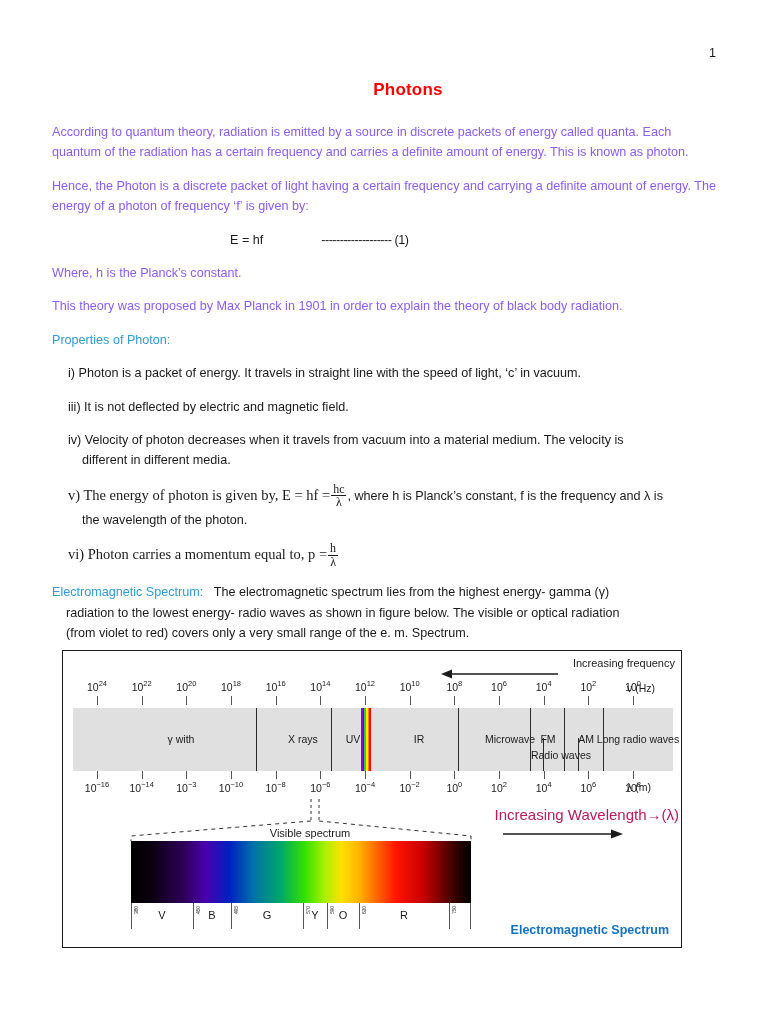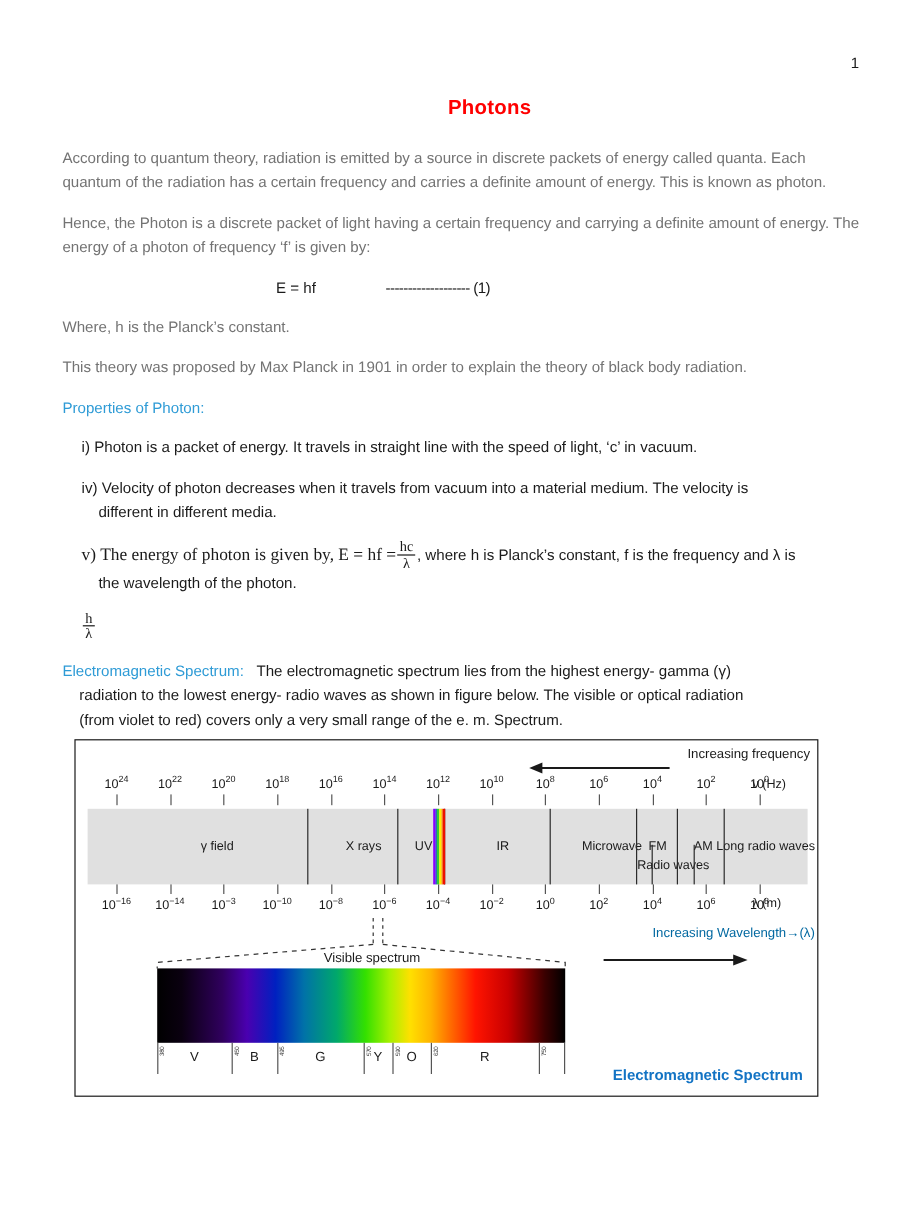--- a/index.html
+++ b/index.html
@@ -40,21 +40,21 @@
     padding-left: 48px;
   }
   .body-wrap {
     padding: 0 52px 0 52px;
     margin-top: 22px;
   }
   p.para {
     font-size: 12.6px;
     line-height: 1.62;
     margin: 0 0 13px 0;
-    color: #737373;
+    color: #8b5cf6;
     text-align: left;
   }
   .eq-line {
     font-size: 12.6px;
     margin: 0 0 13px 0;
     padding-left: 178px;
     line-height: 1.62;
   }
   .eq-dashes {
     display: inline-block;
@@ -202,23 +202,23 @@
     font-size: 10.5px;
     white-space: nowrap;
     transform: translateX(-50%);
     top: 7px;
     color: #1a1a1a;
   }
   .inc-wave {
     position: absolute;
     top: 155px;
     right: 2px;
-    font-size: 11px;
-    white-space: nowrap;
-    color: #0369a1;
+    font-size: 15px;
+    white-space: nowrap;
+    color: #be185d;
   }
   .arrow-right {
     position: absolute;
     top: 178px;
     right: 58px;
     width: 120px;
     height: 10px;
   }
   .vis-title {
     position: absolute;
@@ -314,33 +314,34 @@
 
     <p class="para">Where, h is the Planck’s constant.</p>
 
     <p class="para">This theory was proposed by Max Planck in 1901 in order to explain the theory of black body radiation.</p>
 
     <p class="blue-head">Properties of Photon:</p>
 
     <p class="list-item">i) Photon is a packet of energy. It travels in straight line with the speed of light, ‘c’ in vacuum.</p>
 
 
+    <p class="list-item">iii) It is not deflected by electric and magnetic field.</p>
 
     <p class="list-item">
       <span>iv) Velocity of photon decreases when it travels from vacuum into a material medium. The velocity is</span>
       <span class="cont">different in different media.</span>
     </p>
 
     <p class="list-item">
       <span class="inline-serif">v) The energy of photon is given by, E = hf =</span><span class="frac"><span class="num">hc</span><span class="den">λ</span></span><span>, where h is Planck’s constant, f is the frequency and λ is</span>
       <span class="cont">the wavelength of the photon.</span>
     </p>
 
     <p class="list-item">
-      <span class="frac"><span class="num">h</span><span class="den">λ</span></span>
+      <span class="inline-serif">vi) Photon carries a momentum equal to, p =</span><span class="frac"><span class="num">h</span><span class="den">λ</span></span>
     </p>
 
   </div>
 
   <div class="em-section">
     <p class="em-intro">
       <span class="label">Electromagnetic Spectrum:</span>
       &nbsp;&nbsp;<span>The electromagnetic spectrum lies from the highest energy- gamma (γ)</span>
       <span class="cont">radiation to the lowest energy- radio waves as shown in figure below. The visible or optical radiation</span>
       <span class="cont">(from violet to red) covers only a very small range of the e. m.  Spectrum.</span>
@@ -381,21 +382,21 @@
           <span class="tick-lab" style="left: 458.667px; top: 0px;"><span>10</span><sup>4</sup></span>
           <span class="tickmark" style="left: 458.667px; top: 17px; height: 9px;"></span>
           <span class="tick-lab" style="left: 503.333px; top: 0px;"><span>10</span><sup>2</sup></span>
           <span class="tickmark" style="left: 503.333px; top: 17px; height: 9px;"></span>
           <span class="tick-lab" style="left: 548px; top: 0px;"><span>10</span><sup>0</sup></span>
           <span class="tickmark" style="left: 548px; top: 17px; height: 9px;"></span>
           <span class="axis-unit" style="left: 542px; top: 3px; text-align: center;">ν (Hz)</span>
         </div>
 
       <div class="spectrum-bar">
-          <span class="band-label" style="left: 108px;">γ field</span>
+          <span class="band-label" style="left: 108px;">γ with</span>
           <span class="band-label" style="left: 230px;">X rays</span>
           <span class="band-label" style="left: 280px;">UV</span>
           <span class="band-label" style="left: 330px; margin-left: 16px;">IR</span>
           <span class="band-label" style="left: 437px;">Microwave</span>
           <span class="band-label" style="left: 475px;">FM</span>
           <span class="band-label" style="left: 513px;">AM</span>
           <span class="band-label" style="left: 565px;">Long radio waves</span>
           <span class="band-label low" style="left: 488px;">Radio waves</span>
           <span class="band-div" style="left: 183px; top: 0px; height: 63px;"></span>
           <span class="band-div" style="left: 258px; top: 0px; height: 63px;"></span>

